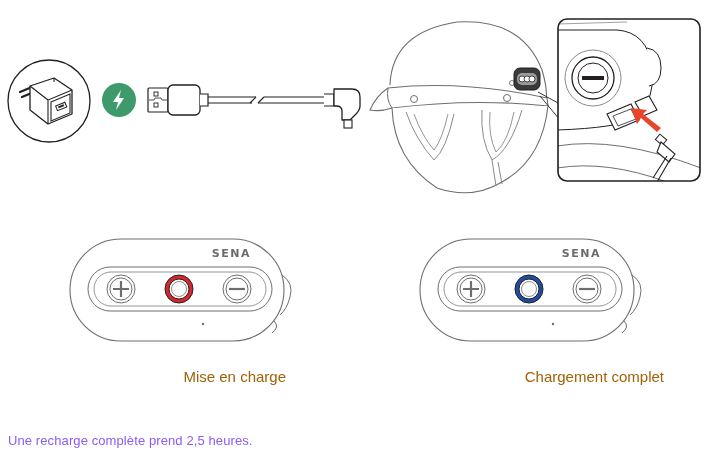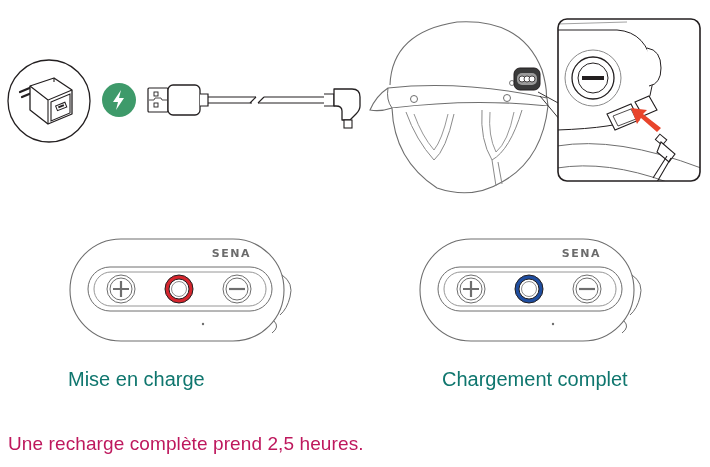--- a/index.html
+++ b/index.html
@@ -1,20 +1,20 @@
 <!DOCTYPE html>
 <html><head>
 <meta charset="utf-8">
 <style>
   html, body { margin:0; padding:0; background:#ffffff; }
   body { width:710px; height:467px; position:relative; overflow:hidden; font-family:"Liberation Sans", sans-serif; color:#231f20; }
   .abs { position:absolute; }
   svg { display:block; }
-  .caption { position:absolute; font-size:20px; color:#0f766e; text-align:left; white-space:nowrap; }
-  .footer-text { position:absolute; left:8px; top:433px; font-size:19px; color:#be185d; white-space:nowrap; letter-spacing:0.1px; }
+  .caption { position:absolute; font-size:15px; color:#a16207; text-align:right; white-space:nowrap; }
+  .footer-text { position:absolute; left:8px; top:433px; font-size:13px; color:#8b5cf6; white-space:nowrap; letter-spacing:0.1px; }
   .brand { font-family:"DejaVu Sans", sans-serif; font-weight:bold; font-size:11px; letter-spacing:1.5px; fill:#6b6b6b; }
 </style>
 </head>
 <body>
 
 <div class="abs" style="left:0;top:0;width:710px;height:200px;">
 
   <svg class="abs" style="left:6px;top:58px;" width="86" height="86" viewBox="0 0 86 86">
     <circle cx="43" cy="43" r="41" fill="#fff" stroke="#231f20" stroke-width="1.3"></circle>
 

